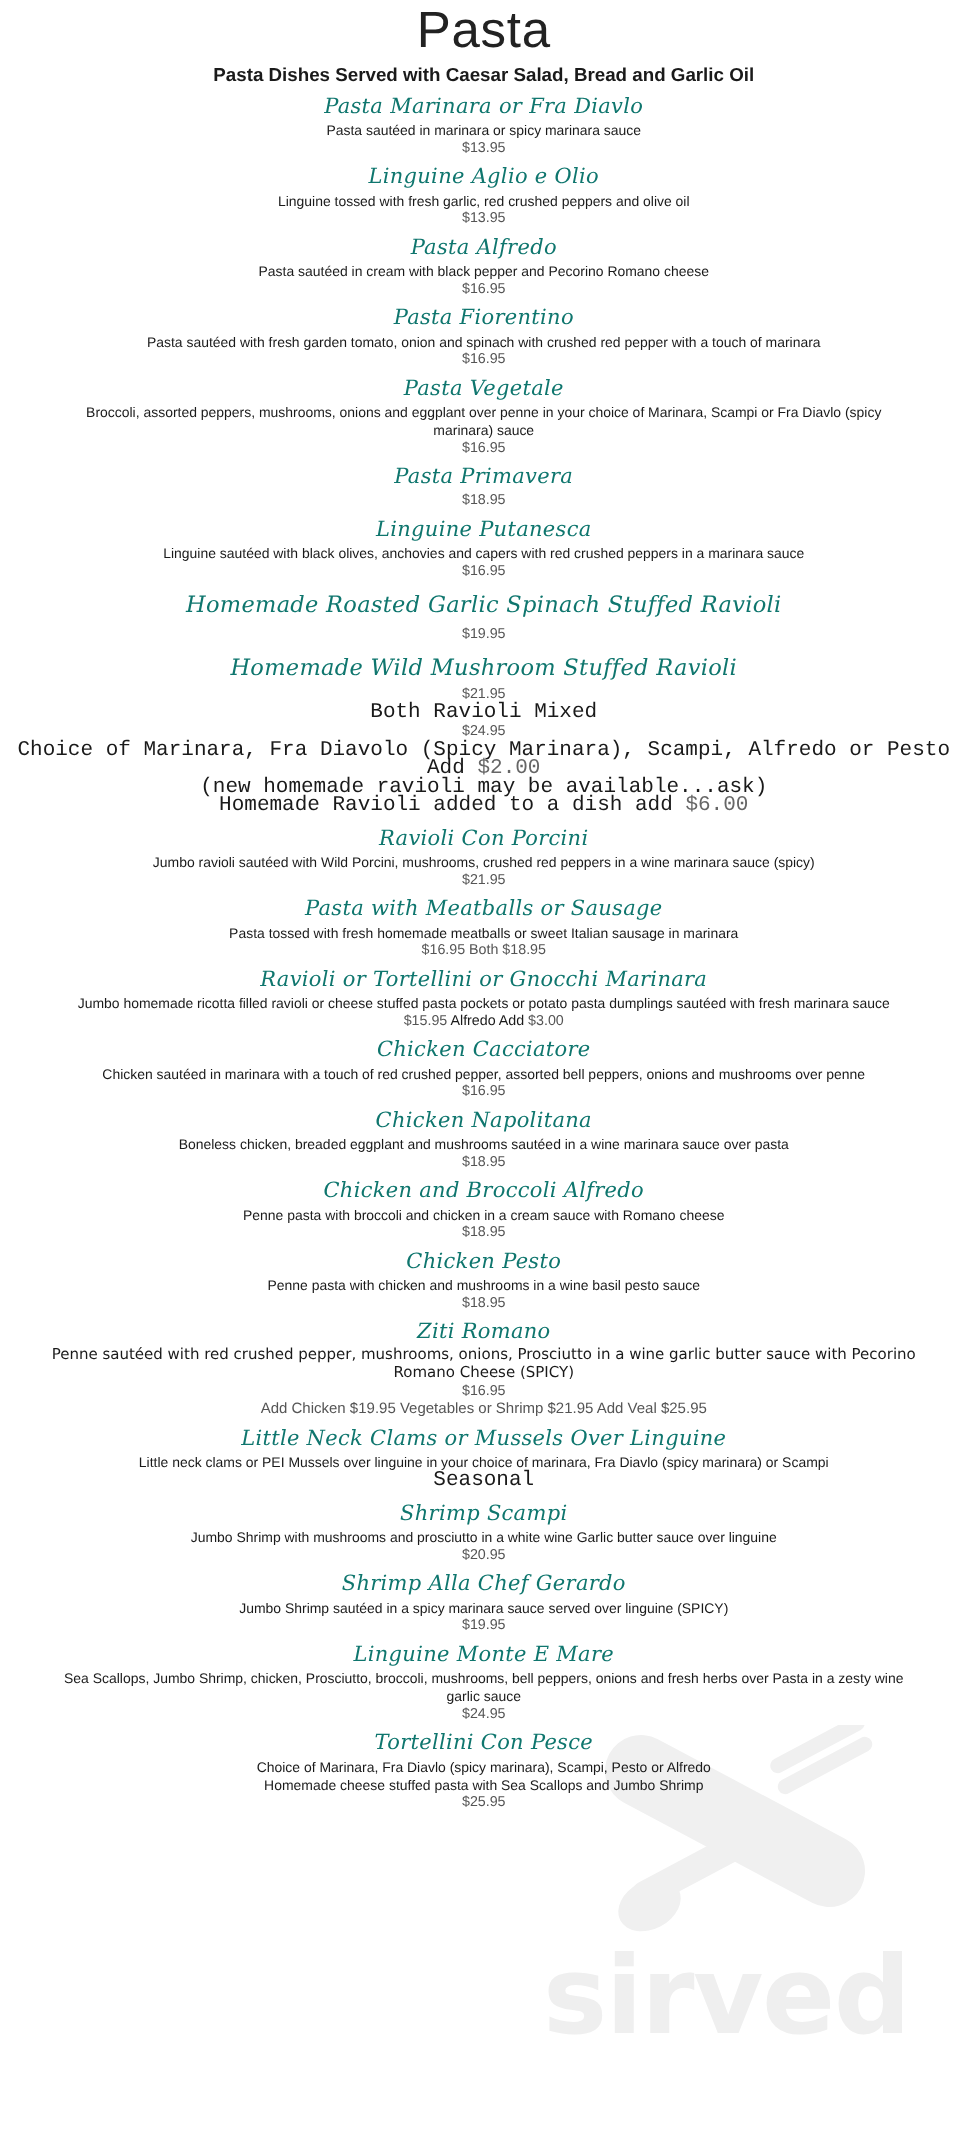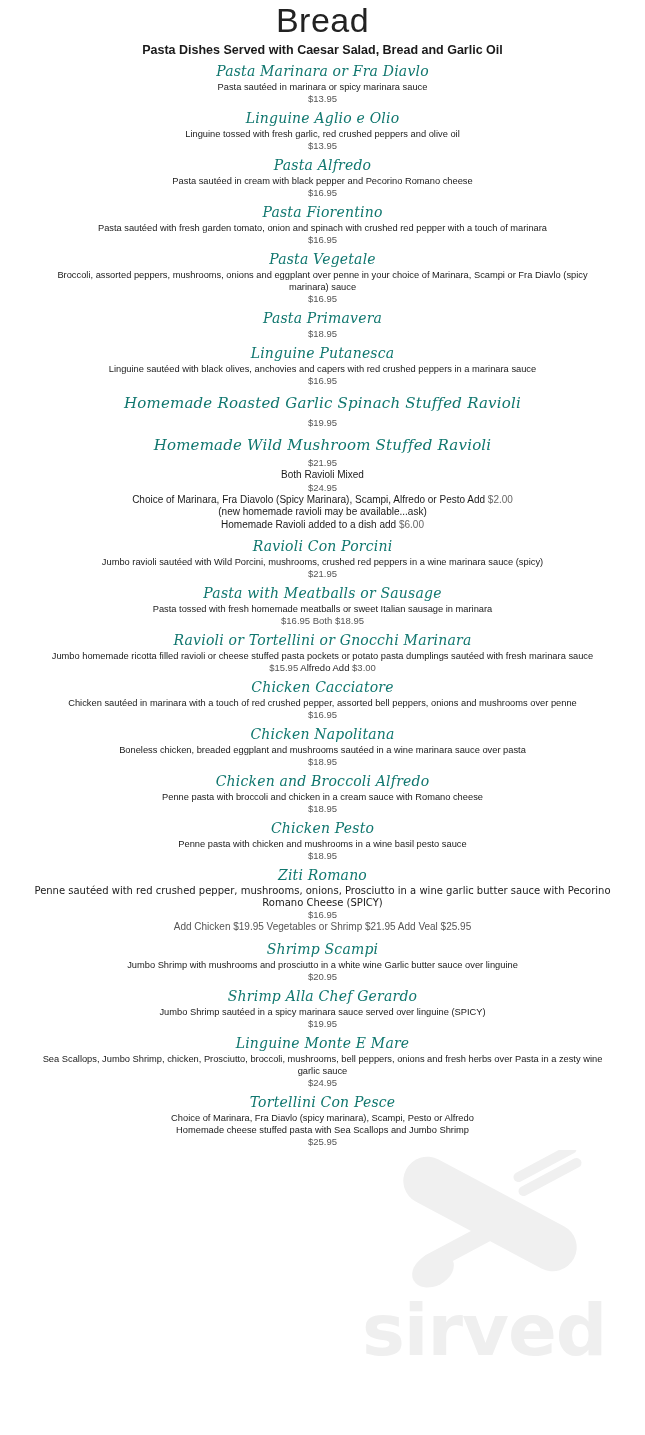--- a/index.html
+++ b/index.html
@@ -7,42 +7,42 @@
   .page { position: relative; width: 645px; text-align: center; }
   .title { font-family: "Liberation Sans", sans-serif; font-weight: 300; font-size: 34px; color: #222; letter-spacing: 0.5px; line-height: 40px; padding-top: 0px; margin: 0; }
   .subtitle { font-family: "Liberation Sans", sans-serif; font-size: 12.5px; font-weight: bold; color: #1a1a1a; line-height: 16px; margin: 2px 0 3px 0; }
   .item { margin: 0; }
   .name { font-family: "DejaVu Serif", serif; font-style: italic; font-size: 14px; color: #0f766e; line-height: 20px; margin-top: 3px; letter-spacing: 0.2px; }
   .name.big { font-size: 15px; font-style: italic; }
   .desc { font-family: "Liberation Sans", sans-serif; font-size: 9.3px; color: #1a1a1a; line-height: 12px; padding: 0 40px; }
   .desc.wide { padding: 0 10px; }
   .desc.arial { font-family: "DejaVu Sans", sans-serif; font-size: 10px; line-height: 12px; padding: 0 26px; }
   .price { font-family: "Liberation Sans", sans-serif; font-size: 9.5px; color: #555; line-height: 12px; }
-  .extra { font-family: Liberation Sans, sans-serif; font-size: 10px; color: #1a1a1a; line-height: 12.5px; }
+  .extra { font-family: Liberation Mono, monospace; font-size: 14px; color: #1a1a1a; line-height: 12.5px; }
   .extra .p { color: #666; }
   .watermark { position: absolute; left: 355px; top: 1150px; width: 260px; height: 250px; pointer-events: none; }
   .wm-text { position: absolute; left: 362px; top: 1290px; font-family: "DejaVu Sans", sans-serif; font-weight: bold; font-size: 72px; color: #efefef; letter-spacing: -1px; line-height: 80px; }
   .content { position: relative; z-index: 1; }
 </style>
 </head>
 <body>
 
 <svg class="watermark" viewBox="0 0 260 250">
   <g fill="#f0f0f0">
     <rect x="40" y="40" width="190" height="48" rx="24" transform="rotate(28 135 64)"></rect>
     <rect x="155" y="8" width="70" height="10" rx="5" transform="rotate(-28 190 13)"></rect>
     <rect x="160" y="22" width="70" height="10" rx="5" transform="rotate(-28 195 27)"></rect>
     <rect x="60" y="80" width="120" height="18" rx="9" transform="rotate(-28 120 89)"></rect>
     <ellipse cx="78" cy="120" rx="22" ry="16" transform="rotate(-28 78 120)"></ellipse>
   </g>
 </svg>
 <div class="wm-text">sirved</div>
 
 <div class="page content">
-  <h1 class="title">Bread</h1>
+  <h1 class="title">Pasta</h1>
   <div class="subtitle">Pasta Dishes Served with Caesar Salad, Bread and Garlic Oil</div>
 
   <div class="item">
     <div class="name">Pasta Marinara or Fra Diavlo</div>
     <div class="desc">Pasta sautéed in marinara or spicy marinara sauce</div>
     <div class="price">$13.95</div>
   </div>
 
   <div class="item">
     <div class="name">Linguine Aglio e Olio</div>
@@ -146,20 +146,25 @@
     <div class="price">$18.95</div>
   </div>
 
   <div class="item">
     <div class="name">Ziti Romano</div>
     <div class="desc arial">Penne sautéed with red crushed pepper, mushrooms, onions, Prosciutto in a wine garlic butter sauce with Pecorino Romano Cheese (SPICY)</div>
     <div class="price">$16.95</div>
     <div class="price" style="font-size:10px;">Add Chicken $19.95 Vegetables or Shrimp $21.95 Add Veal $25.95</div>
   </div>
 
+  <div class="item">
+    <div class="name">Little Neck Clams or Mussels Over Linguine</div>
+    <div class="desc">Little neck clams or PEI Mussels over linguine in your choice of marinara, Fra Diavlo (spicy marinara) or Scampi</div>
+    <div class="extra">Seasonal</div>
+  </div>
 
   <div class="item">
     <div class="name" style="margin-top:6px;">Shrimp Scampi</div>
     <div class="desc">Jumbo Shrimp with mushrooms and prosciutto in a white wine Garlic butter sauce over linguine</div>
     <div class="price">$20.95</div>
   </div>
 
   <div class="item">
     <div class="name">Shrimp Alla Chef Gerardo</div>
     <div class="desc">Jumbo Shrimp sautéed in a spicy marinara sauce served over linguine (SPICY)</div>

